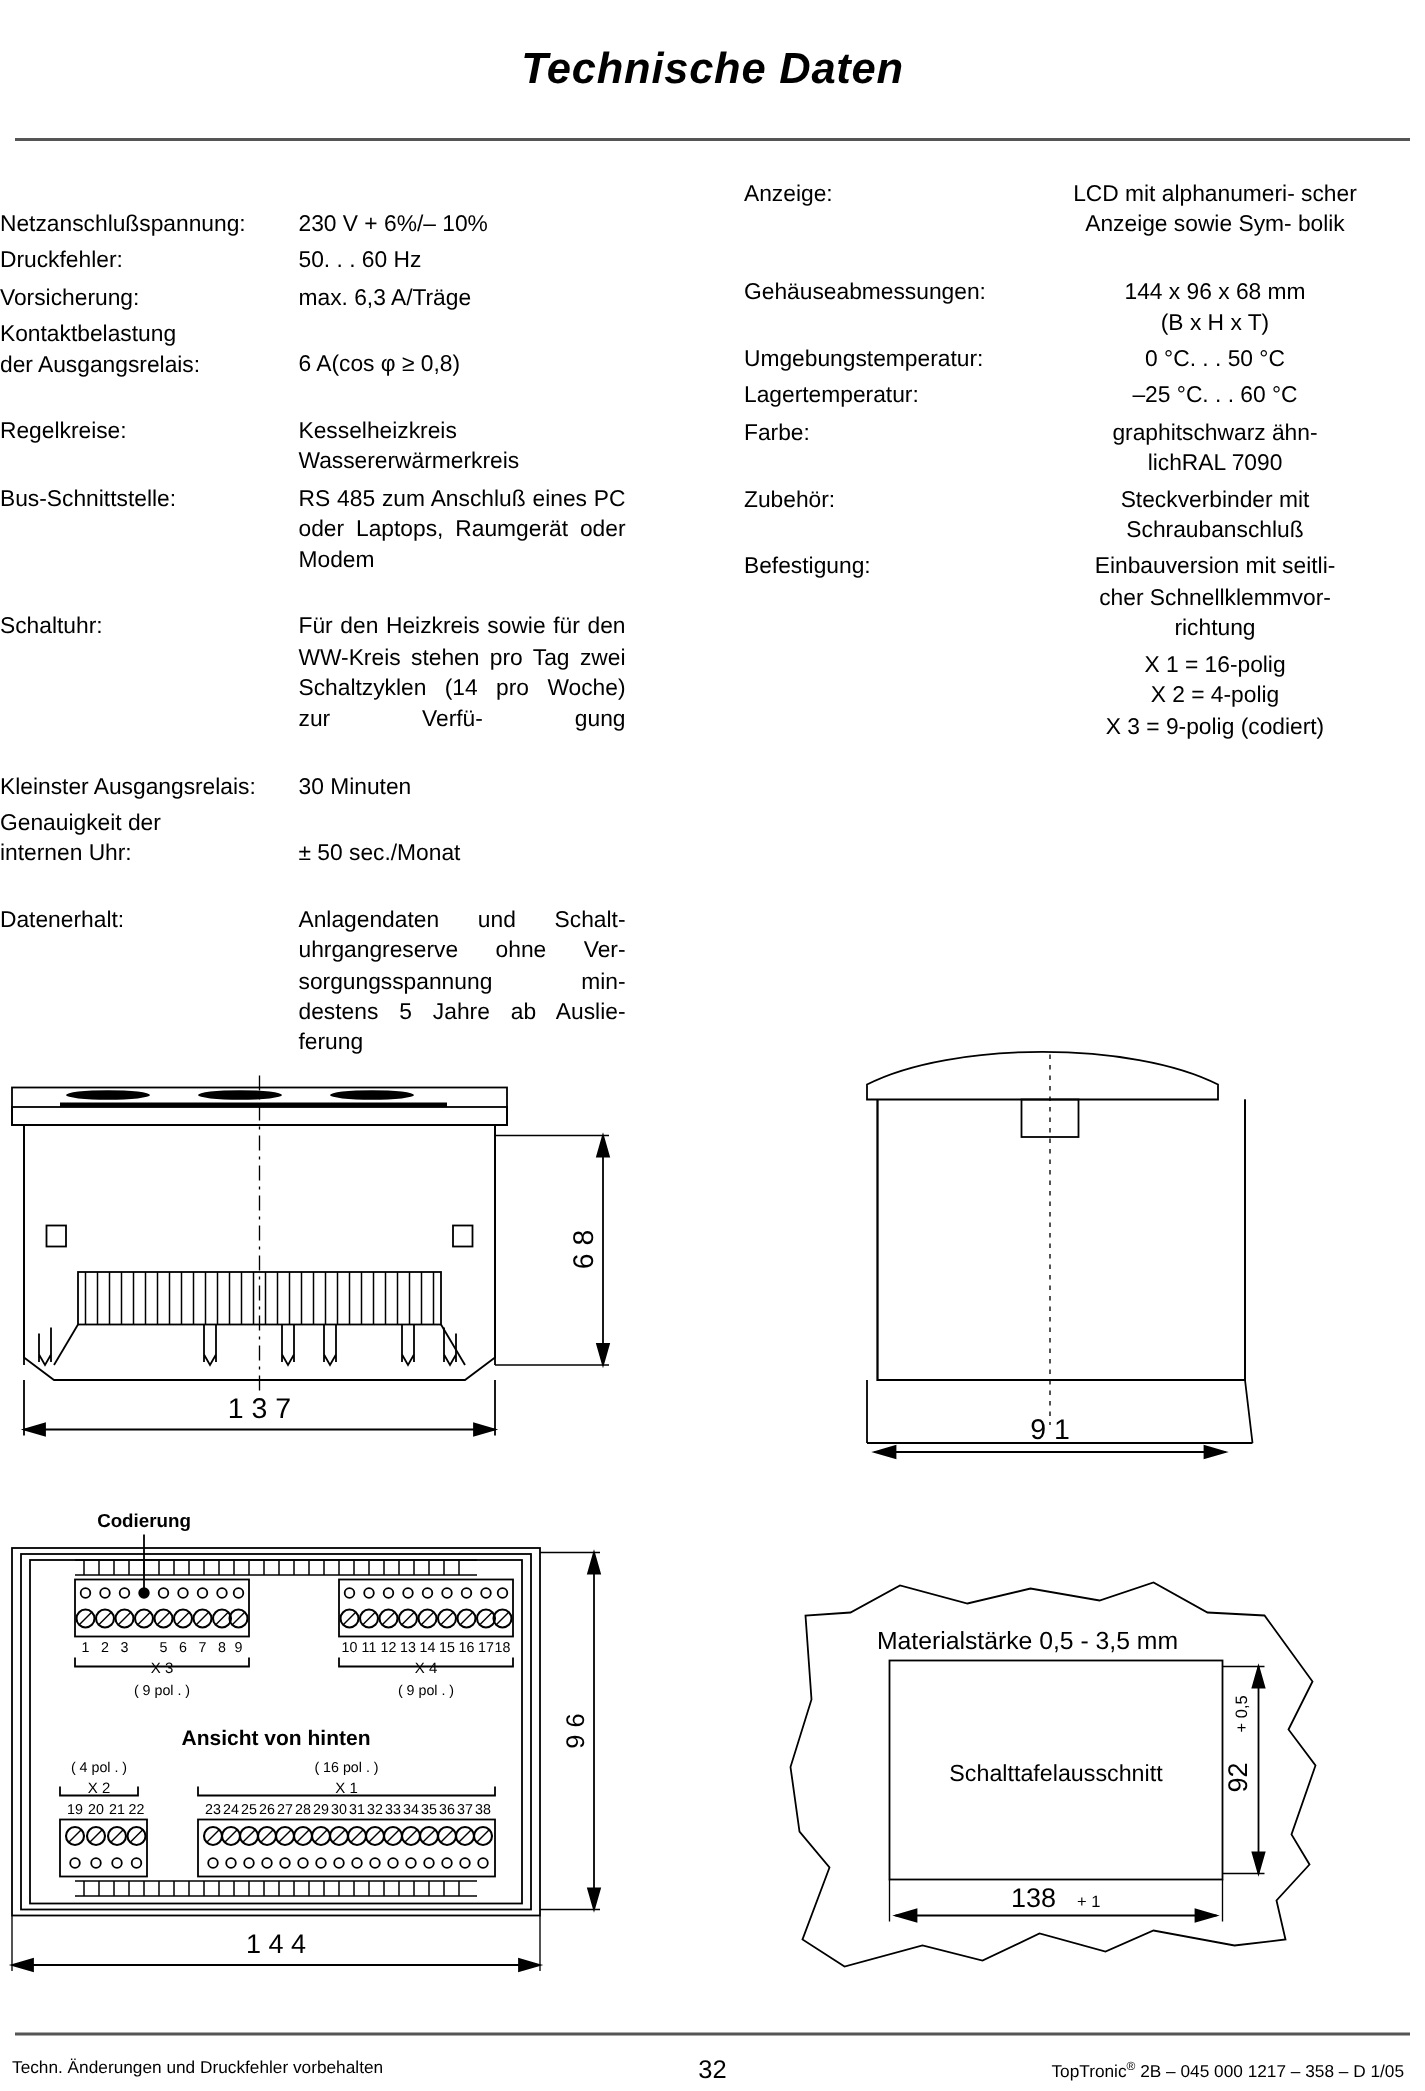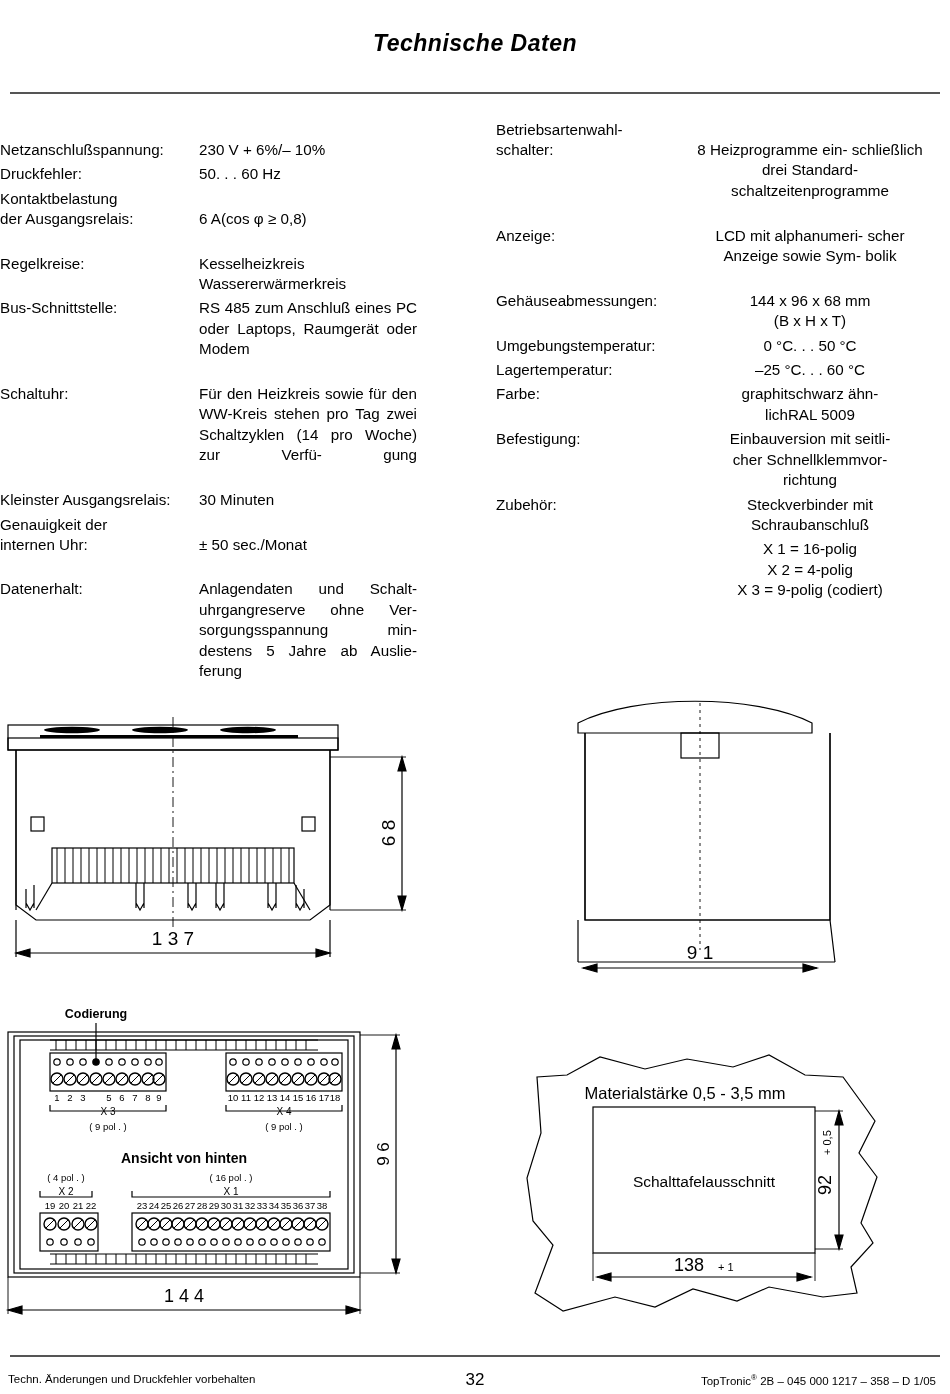--- a/index.html
+++ b/index.html
@@ -16,21 +16,21 @@
     overflow: hidden;
   }
 
   
   #page-title {
     position: absolute;
     top: 30px;
     left: 0;
     width: 950px;
     text-align: center;
-    font-size: 23px;
+    font-size: 29px;
     font-weight: bold;
     font-style: italic;
     letter-spacing: 0.5px;
   }
   #title-rule {
     position: absolute;
     top: 92px;
     left: 10px;
     width: 930px;
     height: 2px;
@@ -99,46 +99,45 @@
 </style>
 </head>
 <body>
 
 <div id="page-title">Technische Daten</div>
 <div id="title-rule"></div>
 
 <div id="spec-col-left" class="spec-col">
     <div class="spec-row"><span class="spec-label">Netzanschlußspannung:</span><span class="spec-value">230 V + 6%/– 10%</span></div>
     <div class="spec-row"><span class="spec-label">Druckfehler:</span><span class="spec-value">50. . . 60 Hz</span></div>
+    <div class="spec-row"><span class="spec-label">Vorsicherung:</span><span class="spec-value">max. 6,3 A/Träge</span></div>
     <div class="spec-row offset-val"><span class="spec-label">Kontaktbelastung
 der Ausgangsrelais:</span><span class="spec-value">6 A(cos φ ≥ 0,8)</span></div>
     <div class="spec-row"><span class="spec-label">Regelkreise:</span><span class="spec-value">Kesselheizkreis
 Wassererwärmerkreis</span></div>
     <div class="spec-row"><span class="spec-label">Bus-Schnittstelle:</span><span class="spec-value just">RS 485 zum Anschluß eines PC oder Laptops, Raumgerät oder Modem</span></div>
     <div class="spec-row"><span class="spec-label">Schaltuhr:</span><span class="spec-value just">Für den Heizkreis sowie für den WW-Kreis stehen pro Tag zwei Schaltzyklen (14 pro Woche) zur Verfü- gung</span></div>
     <div class="spec-row"><span class="spec-label">Kleinster Ausgangsrelais:</span><span class="spec-value">30 Minuten</span></div>
     <div class="spec-row offset-val"><span class="spec-label">Genauigkeit der
 internen Uhr:</span><span class="spec-value">± 50 sec./Monat</span></div>
     <div class="spec-row"><span class="spec-label">Datenerhalt:</span><span class="spec-value just">Anlagendaten und Schalt- uhrgangreserve ohne Ver- sorgungsspannung min- destens 5 Jahre ab Auslie- ferung</span></div>
   </div>
 <div id="spec-col-right" class="spec-col">
-    <div class="spec-row offset-val"><span class="spec-label">Betriebsartenwahl-
-schalter:</span><span class="spec-value just">8 Heizprogramme ein- schließlich drei Standard- schaltzeitenprogramme</span></div>
     <div class="spec-row"><span class="spec-label">Anzeige:</span><span class="spec-value just">LCD mit alphanumeri- scher Anzeige sowie Sym- bolik</span></div>
     <div class="spec-row"><span class="spec-label">Gehäuseabmessungen:</span><span class="spec-value">144 x 96 x 68 mm
 (B x H x T)</span></div>
     <div class="spec-row"><span class="spec-label">Umgebungstemperatur:</span><span class="spec-value">0 °C. . . 50 °C</span></div>
     <div class="spec-row"><span class="spec-label">Lagertemperatur:</span><span class="spec-value">–25 °C. . . 60 °C</span></div>
     <div class="spec-row"><span class="spec-label">Farbe:</span><span class="spec-value">graphitschwarz ähn-
-lichRAL 5009</span></div>
+lichRAL 7090</span></div>
+    <div class="spec-row"><span class="spec-label">Zubehör:</span><span class="spec-value">Steckverbinder mit
+Schraubanschluß</span></div>
     <div class="spec-row"><span class="spec-label">Befestigung:</span><span class="spec-value">Einbauversion mit seitli-
 cher Schnellklemmvor-
 richtung</span></div>
-    <div class="spec-row"><span class="spec-label">Zubehör:</span><span class="spec-value">Steckverbinder mit
-Schraubanschluß</span></div>
     <div class="spec-row"><span class="spec-label"></span><span class="spec-value">X 1 = 16-polig
 X 2 =   4-polig
 X 3 =   9-polig (codiert)</span></div>
   </div>
 
 <div class="drawing" style="left:0px; top:705px;">
   <svg class="svgwrap" width="440" height="265" viewBox="0 0 440 265" xmlns="http://www.w3.org/2000/svg">
     <g fill="none" stroke="#000" stroke-width="1.2">
 
       <rect x="8" y="20" width="330" height="25"></rect>

